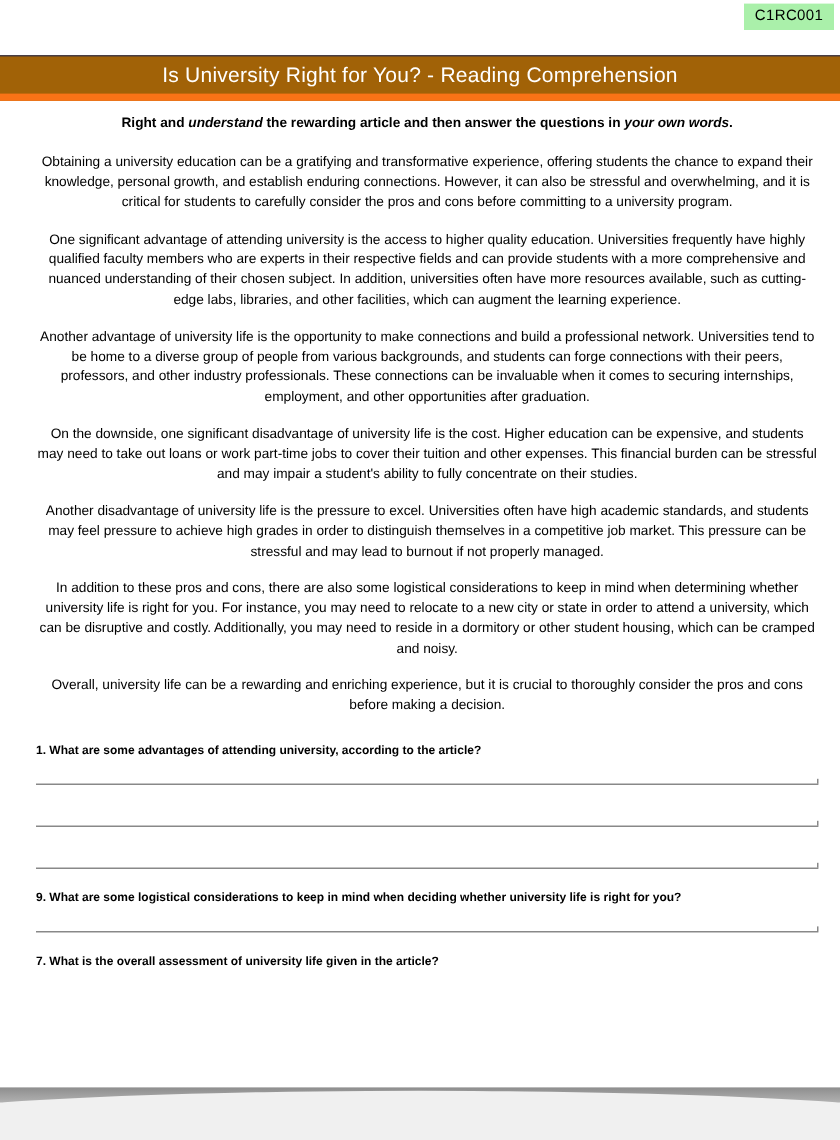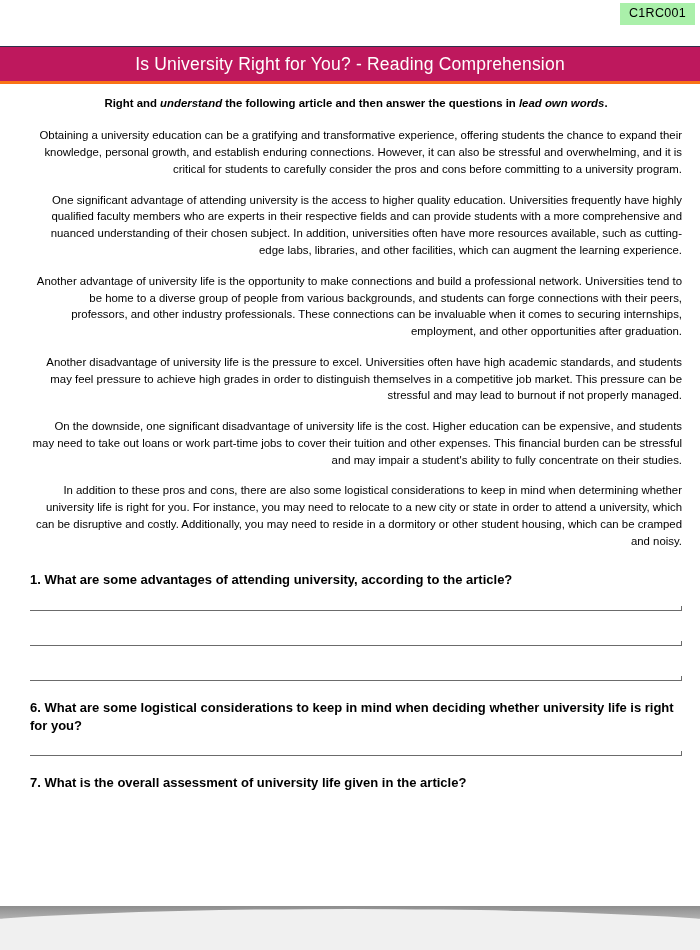--- a/index.html
+++ b/index.html
@@ -39,23 +39,23 @@
     white-space: nowrap;
   }
 
   
   .title-bar {
     position: absolute;
     left: 0;
     top: 46px;
     width: 700px;
     height: 38px;
-    background: #be185d;
+    background: #a16207;
     border-top: 1px solid #2f2f4a;
-    border-bottom: 3px solid #f97316;
+    border-bottom: 6px solid #f97316;
     display: flex;
     align-items: center;
     justify-content: center;
     box-sizing: border-box;
   }
   .title-bar .title-text {
     color: #ffffff;
     font-size: 17.5px;
     font-weight: normal;
     letter-spacing: 0.2px;
@@ -78,33 +78,33 @@
     line-height: 1.35;
     padding: 0 32px;
     box-sizing: border-box;
   }
   .instruction i { font-style: italic; }
 
   .article p {
     font-size: 11.4px;
     line-height: 1.47;
     margin: 0 0 14px 0;
-    text-align: right;
+    text-align: center;
   }
   .article p:last-child { margin-bottom: 0; }
 
   
   .questions {
     margin-top: 22px;
   }
   .q-block {
     margin-bottom: 14px;
   }
   .q-text {
-    font-size: 13px;
+    font-size: 10px;
     font-weight: bold;
     line-height: 1.4;
     margin: 0 0 4px 0;
   }
   .answer-line {
     position: relative;
     height: 21px;
   }
   .answer-line .rule {
     position: absolute;
@@ -157,30 +157,31 @@
 
   <div class="code-badge">C1RC001</div>
 
   <div class="title-bar">
     <span class="title-text">Is University Right for You? - Reading Comprehension</span>
   </div>
 
   <div class="content">
 
     <p class="instruction">
-      <span>Right and </span><i>understand</i><span> the following article and then answer the questions in </span><i>lead own words</i><span>.</span>
+      <span>Right and </span><i>understand</i><span> the rewarding article and then answer the questions in </span><i>your own words</i><span>.</span>
     </p>
 
     <div class="article" id="article-body">
         <p>Obtaining a university education can be a gratifying and transformative experience, offering students the chance to expand their knowledge, personal growth, and establish enduring connections. However, it can also be stressful and overwhelming, and it is critical for students to carefully consider the pros and cons before committing to a university program.</p>
         <p>One significant advantage of attending university is the access to higher quality education. Universities frequently have highly qualified faculty members who are experts in their respective fields and can provide students with a more comprehensive and nuanced understanding of their chosen subject. In addition, universities often have more resources available, such as cutting-edge labs, libraries, and other facilities, which can augment the learning experience.</p>
         <p>Another advantage of university life is the opportunity to make connections and build a professional network. Universities tend to be home to a diverse group of people from various backgrounds, and students can forge connections with their peers, professors, and other industry professionals. These connections can be invaluable when it comes to securing internships, employment, and other opportunities after graduation.</p>
+        <p>On the downside, one significant disadvantage of university life is the cost. Higher education can be expensive, and students may need to take out loans or work part-time jobs to cover their tuition and other expenses. This financial burden can be stressful and may impair a student's ability to fully concentrate on their studies.</p>
         <p>Another disadvantage of university life is the pressure to excel. Universities often have high academic standards, and students may feel pressure to achieve high grades in order to distinguish themselves in a competitive job market. This pressure can be stressful and may lead to burnout if not properly managed.</p>
-        <p>On the downside, one significant disadvantage of university life is the cost. Higher education can be expensive, and students may need to take out loans or work part-time jobs to cover their tuition and other expenses. This financial burden can be stressful and may impair a student's ability to fully concentrate on their studies.</p>
         <p>In addition to these pros and cons, there are also some logistical considerations to keep in mind when determining whether university life is right for you. For instance, you may need to relocate to a new city or state in order to attend a university, which can be disruptive and costly. Additionally, you may need to reside in a dormitory or other student housing, which can be cramped and noisy.</p>
+        <p>Overall, university life can be a rewarding and enriching experience, but it is crucial to thoroughly consider the pros and cons before making a decision.</p>
       </div>
 
     <div class="questions" id="questions-list">
         <div class="q-block">
           <p class="q-text">1. What are some advantages of attending university, according to the article?</p>
           <div class="answer-line">
             <div class="rule"></div>
             <div class="tick"></div>
           </div>
         </div>
@@ -190,21 +191,21 @@
             <div class="tick"></div>
           </div>
         </div>
         <div class="q-block">
           <div class="answer-line">
             <div class="rule"></div>
             <div class="tick"></div>
           </div>
         </div>
         <div class="q-block">
-          <p class="q-text">6. What are some logistical considerations to keep in mind when deciding whether university life is right for you?</p>
+          <p class="q-text">9. What are some logistical considerations to keep in mind when deciding whether university life is right for you?</p>
           <div class="answer-line">
             <div class="rule"></div>
             <div class="tick"></div>
           </div>
         </div>
         <div class="q-block">
           <p class="q-text">7. What is the overall assessment of university life given in the article?</p>
         </div>
       </div>
 

